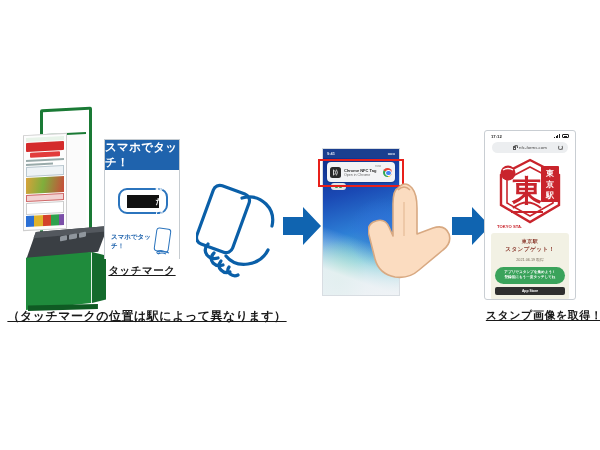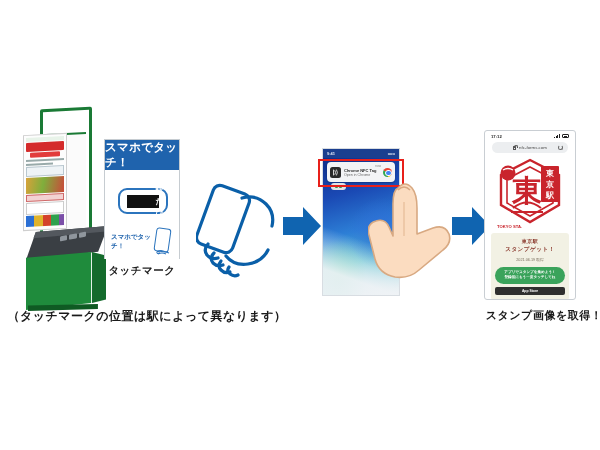--- a/index.html
+++ b/index.html
@@ -12,20 +12,21 @@
   #stage { position: relative; width: 600px; height: 450px; background:#fff; }
 
   
   .abs { position: absolute; }
   .cap {
     font-weight: bold;
     color: #1a1a1a;
     text-align: center;
     letter-spacing: .5px;
     white-space: nowrap;
+    text-decoration: underline;
   }
 
   
   #kiosk { left: 18px; top: 108px; width: 90px; height: 195px; }
   .kiosk-frame {
     position:absolute; left: 22px; top: 0; width: 52px; height: 128px;
     border: 3px solid #1a7a35; border-radius: 2px;
     background: #ffffff;
     transform: skewY(-3deg);
   }

